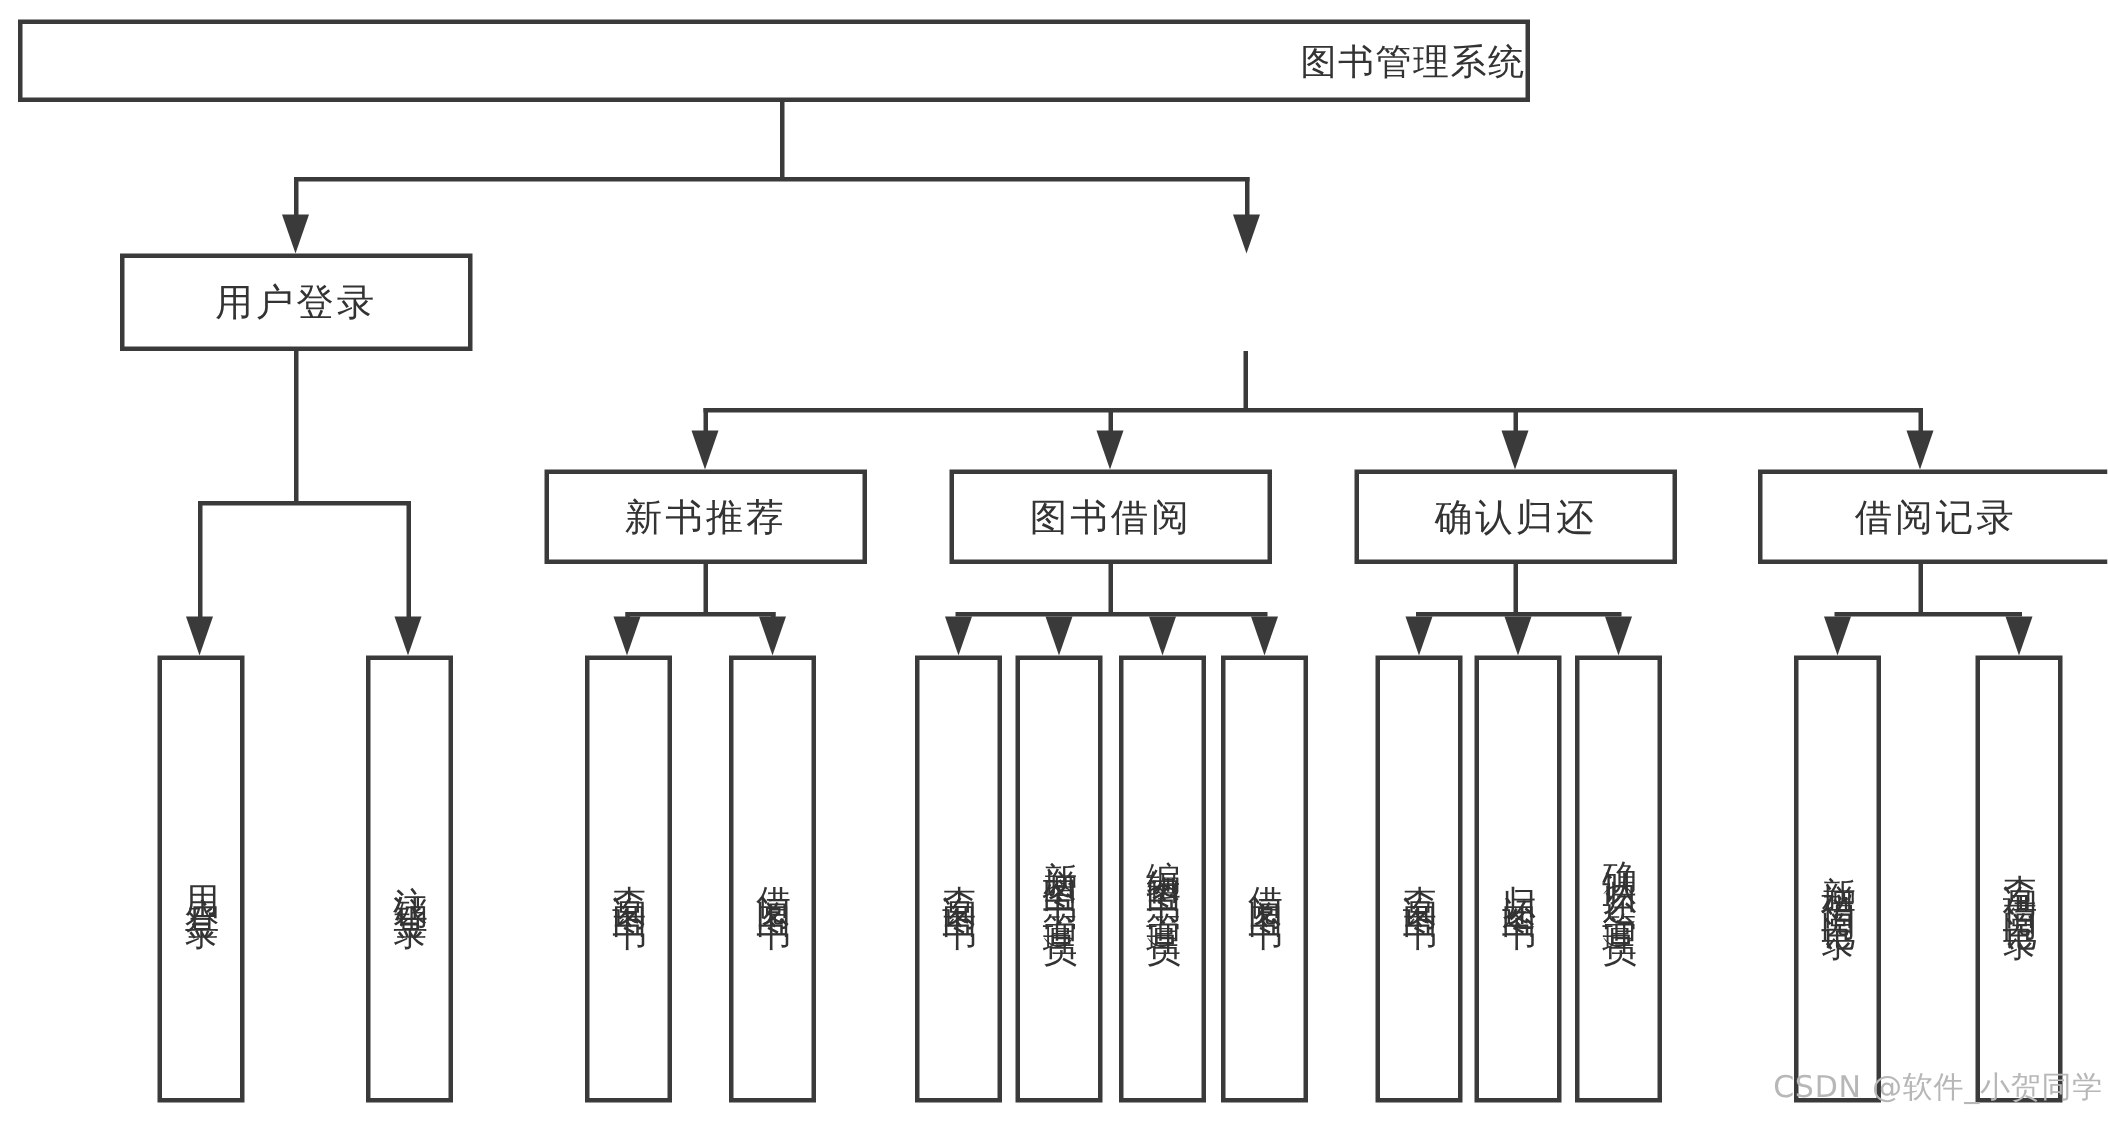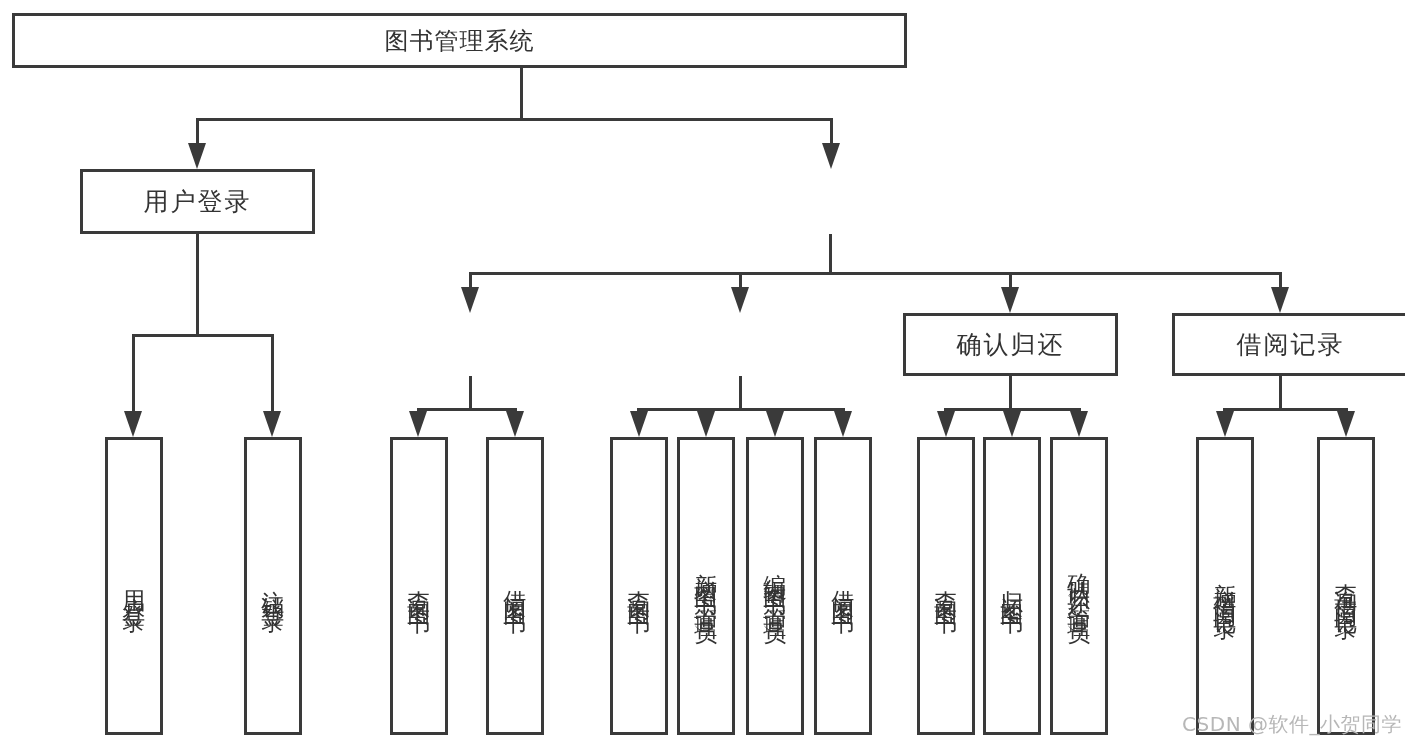--- a/index.html
+++ b/index.html
@@ -29,21 +29,21 @@
   .watermark {
     position:absolute; right:3px; top:711px;
     font-size:20px; letter-spacing:0.5px; color:#b7b7b7;
   }
 </style>
 </head>
 <body>
 
 <div id="canvas">
 
-  <div class="node root" style="left:12px; top:13px; width:895px; height:55px;">
+  <div class="node root" style="left:12px; top:13px; width:1008px; height:55px;justify-content:flex-end;">
     <span>图书管理系统</span>
   </div>
 
   <div class="vline" style="left:520px; top:68px;  height:50px;"></div>
   <div class="hline" style="left:196px; top:118px; width:637px;"></div>
   <div class="vline" style="left:196px; top:118px; height:30px;"></div>
   <div class="vline" style="left:830px; top:118px; height:30px;"></div>
   <div class="arrow" style="left:188px; top:143px;"></div>
   <div class="arrow" style="left:822px; top:143px;"></div>
 
@@ -62,20 +62,26 @@
   <div class="hline" style="left:469px; top:272px; width:813px;"></div>
   <div class="vline" style="left:469px;  top:272px; height:20px;"></div>
   <div class="vline" style="left:739px;  top:272px; height:20px;"></div>
   <div class="vline" style="left:1009px; top:272px; height:20px;"></div>
   <div class="vline" style="left:1279px; top:272px; height:20px;"></div>
   <div class="arrow" style="left:461px;  top:287px;"></div>
   <div class="arrow" style="left:731px;  top:287px;"></div>
   <div class="arrow" style="left:1001px; top:287px;"></div>
   <div class="arrow" style="left:1271px; top:287px;"></div>
 
+  <div class="node hnode" style="left:363px; top:313px; width:215px; height:63px;">
+    <span>新书推荐</span>
+  </div>
+  <div class="node hnode" style="left:633px; top:313px; width:215px; height:63px;">
+    <span>图书借阅</span>
+  </div>
   <div class="node hnode" style="left:903px; top:313px; width:215px; height:63px;">
     <span>确认归还</span>
   </div>
   <div class="node hnode" style="left:1172px; top:313px; width:237px; height:63px;">
     <span>借阅记录</span>
   </div>
 
   <div class="vline" style="left:469px; top:376px; height:32px;"></div>
   <div class="hline" style="left:417px; top:408px; width:100px;"></div>
   <div class="vline" style="left:417px; top:408px; height:8px;"></div>

